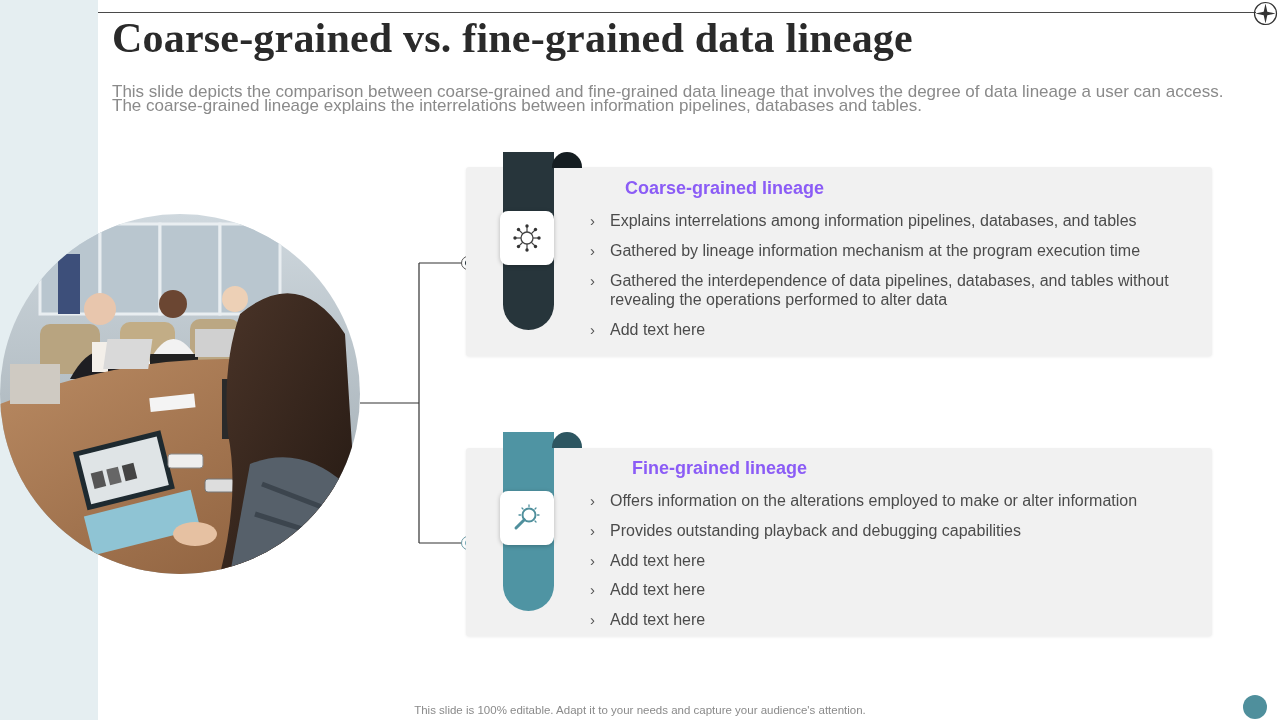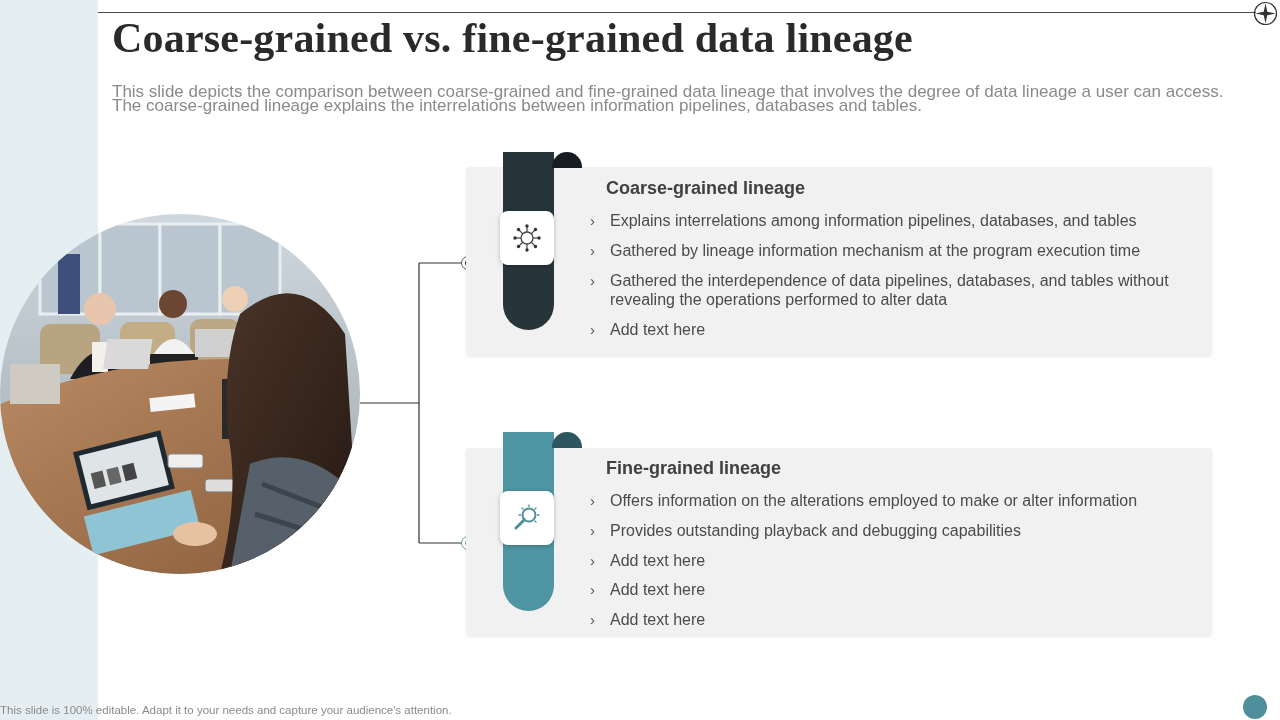--- a/index.html
+++ b/index.html
@@ -26,32 +26,32 @@
   .ribbon.r1 { top: 152px; height: 178px; background: #27353b; }
   .ribbon.r2 { top: 432px; height: 179px; background: #4f94a3; }
   .ribbon-fold { position: absolute; left: 552px; width: 30px; height: 16px; border-radius: 16px 16px 0 0; }
   .ribbon-fold.f1 { top: 152px; background: #151d21; }
   .ribbon-fold.f2 { top: 432px; background: #2d5661; }
 
   .icon-box { position: absolute; left: 500px; width: 54px; height: 54px; background: #ffffff; border-radius: 8px; box-shadow: 0 1px 4px rgba(0,0,0,0.25); display: flex; align-items: center; justify-content: center; }
   .icon-box.i1 { top: 211px; }
   .icon-box.i2 { top: 491px; }
 
-  .card-title { position: absolute; left: 606px; font-size: 18px; font-weight: bold; color: #404040; white-space: nowrap; }
+  .card-title { position: absolute; left: 625px; font-size: 18px; font-weight: bold; color: #8b5cf6; white-space: nowrap; }
   .card-title.t1 { top: 178px; }
-  .card-title.t2 { top: 458px; }
+  .card-title.t2 { top: 458px; margin-left: 7px; }
 
   .bullets { position: absolute; left: 590px; list-style: none; }
   .bullets.b1 { top: 211px; }
   .bullets.b2 { top: 491px; }
   .bullets li { position: relative; padding-left: 20px; font-size: 16px; line-height: 19.5px; color: #4b4b4b; margin-bottom: 10.3px; }
   .bullets li .chev { position: absolute; left: 0; top: 0; color: #555; font-size: 15px; }
   .bullets.b1 li.wrap { width: 580px; }
 
-  .footer { position: absolute; left: 0; top: 704px; width: 1280px; text-align: left; font-size: 11.5px; color: #8a8a8a; }
+  .footer { position: absolute; left: 0; top: 704px; width: 1280px; text-align: center; font-size: 11.5px; color: #8a8a8a; }
   .footer span { margin-left: 0px; }
   .dot { position: absolute; left: 1243px; top: 695px; width: 24px; height: 24px; border-radius: 50%; background: #4f8f9c; }
 </style>
 </head>
 <body>
 
 <div class="left-band"></div>
 <div class="top-rule"></div>
 <svg class="compass" viewBox="0 0 25 25">
   <circle cx="12.5" cy="12.5" r="11" fill="none" stroke="#333" stroke-width="1.2"></circle>

